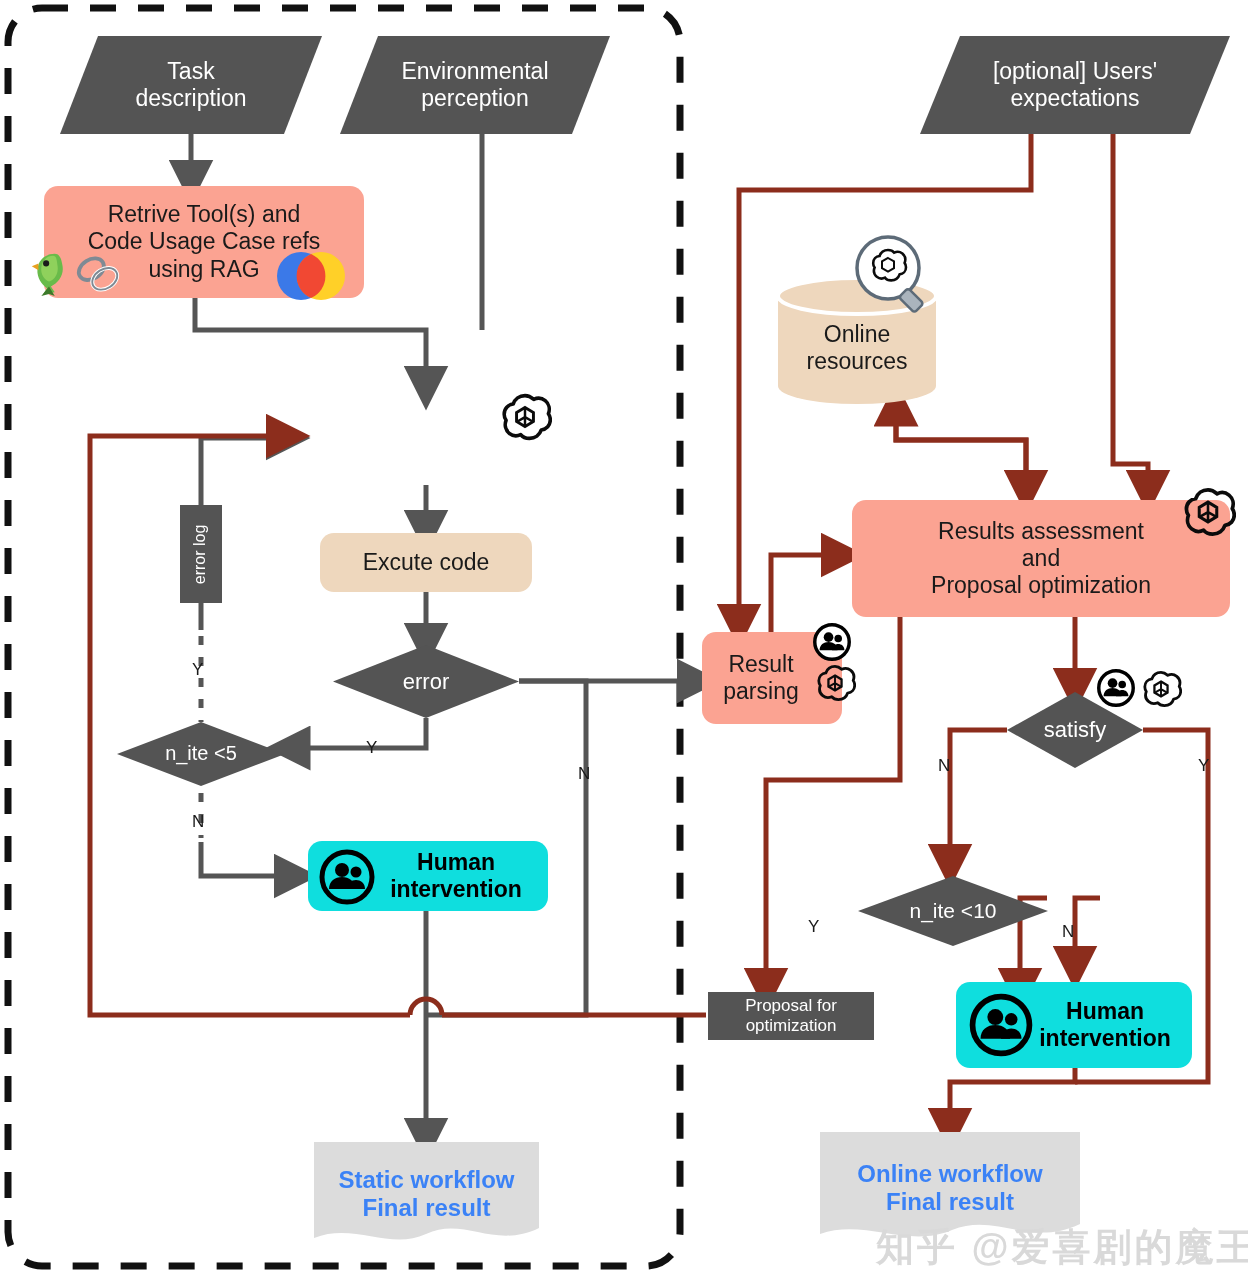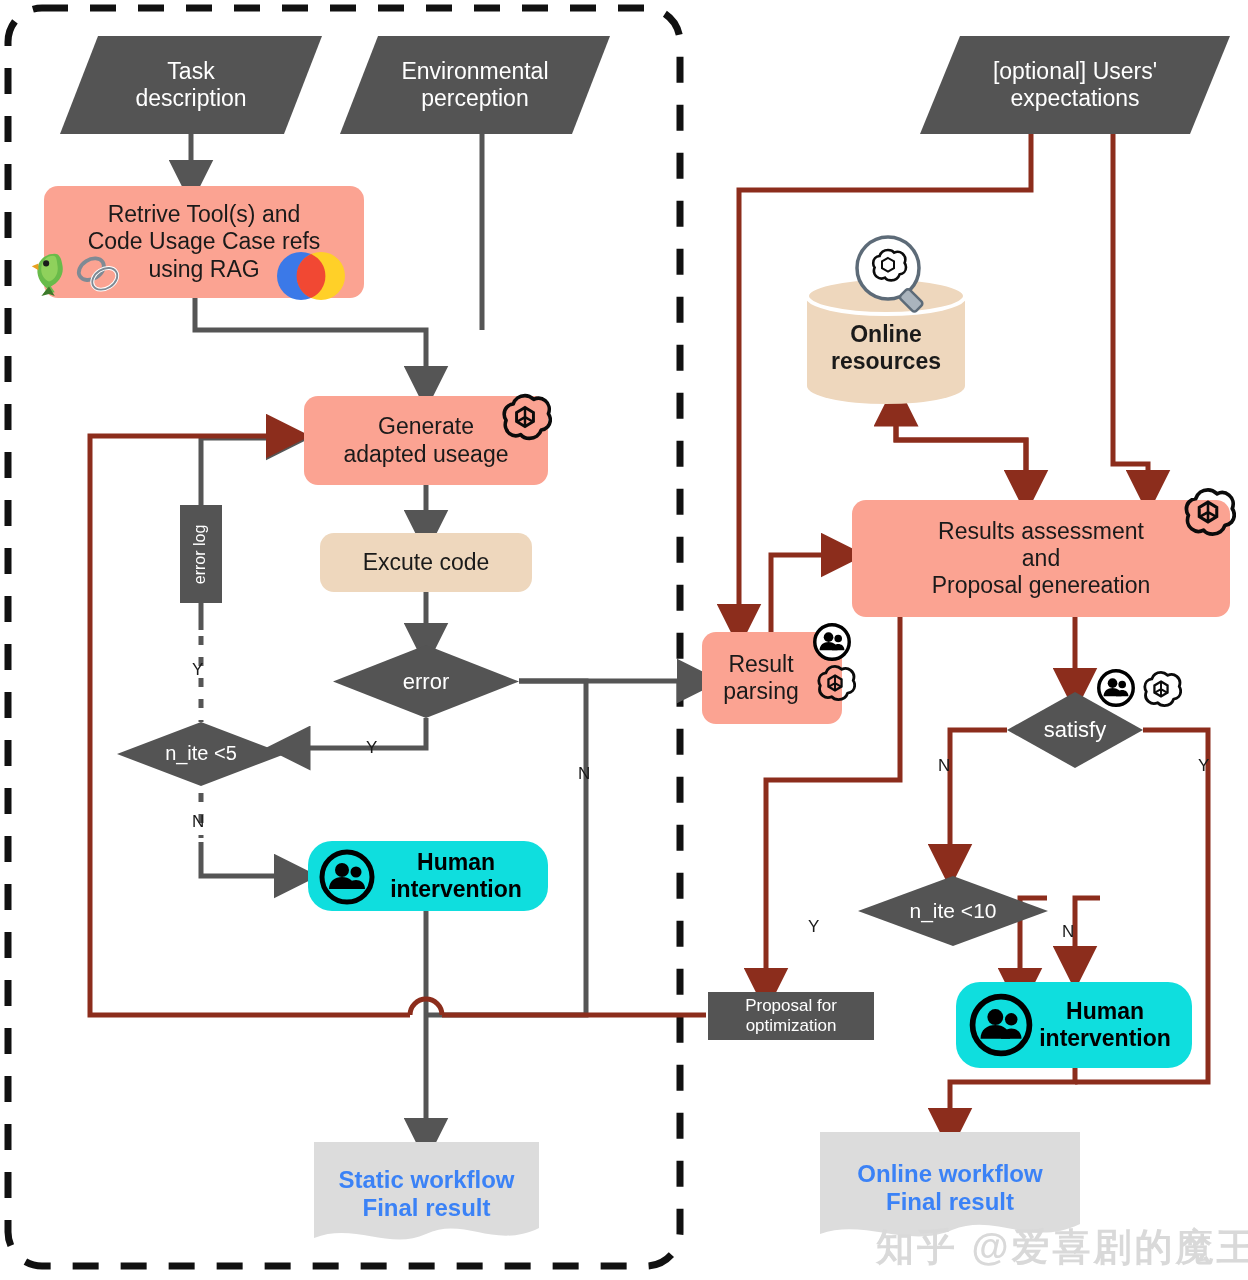--- a/index.html
+++ b/index.html
@@ -7,21 +7,21 @@
   #stage{position:relative;width:1248px;height:1280px;background:#fff;overflow:hidden;}
   #stage svg.layer{position:absolute;left:0;top:0;width:1248px;height:1280px;pointer-events:none;}
   .node{position:absolute;box-sizing:border-box;display:flex;align-items:center;justify-content:center;text-align:center;}
   .node .lbl{white-space:pre-line;line-height:1.18;}
 
   
   .io-par{background:#545454;color:#fff;font-size:23px;}
   .io-par .lbl{position:relative;z-index:2;}
   .proc-red{background:#fba392;color:#1a1a1a;border-radius:14px;font-size:23px;}
   .proc-tan{background:#eed7bd;color:#1a1a1a;border-radius:14px;font-size:23px;}
-  .proc-cyan{background:#0fdede;color:#000;border-radius:24px;font-size:23px;font-weight:bold;}
+  .proc-cyan{background:#0fdede;color:#000;border-radius:14px;font-size:23px;font-weight:bold;}
   .dec{color:#fff;font-size:22px;}
   .smallbox{background:#545454;color:#fff;font-size:16px;}
   .doc{background:#dcdcdc;color:#3b82f6;font-size:24px;font-weight:bold;text-align:center;}
   .cyl{color:#1a1a1a;font-size:23px;}
 
   .edgelabel{position:absolute;font-size:17px;color:#1a1a1a;}
   .icon-badge{position:absolute;}
   .watermark{position:absolute;color:#d9d9d9;font-size:38px;font-weight:bold;letter-spacing:3px;white-space:nowrap;}
 </style>
 </head>
@@ -153,24 +153,20 @@
   </div>
 
   <div class="icon-badge" style="left:276px;top:250px;width:70px;height:52px;">
     <svg viewBox="0 0 70 52" width="70" height="52">
       <circle cx="25" cy="26" r="24" fill="#3b79e8"></circle>
       <circle cx="45" cy="26" r="24" fill="#ffd028"></circle>
       <path d="M35 4 A24 24 0 0 1 35 48 A24 24 0 0 1 35 4Z" fill="#f14833"></path>
     </svg>
   </div>
 
-  <div class="node proc-red" style="left:304px;top:396px;width:244px;height:89px;">
-    <span class="lbl">Generate
-adapted useage</span>
-  </div>
   <div class="icon-badge" style="left:498px;top:390px;width:54px;height:54px;">
     <svg viewBox="0 0 48 48" width="54" height="54">
       <path d="M24 5c-5 0-9 3-10.5 7.5C9 13 5.5 16.5 5.5 21.5c0 2 .6 3.9 1.7 5.4C5.6 31 6.6 35.7 10 38.5c3 2.4 7 2.7 10.2 1.1C22 42 25 43 28 43c5 0 9-3 10.5-7.5 4.5-.5 8-4 8-9 0-2-.6-3.9-1.7-5.4 1.6-4.1.6-8.8-2.8-11.6-3-2.4-7-2.7-10.2-1.1C30 6.8 27 5 24 5Z" fill="none" stroke="#0b0b0b" stroke-width="3.2" stroke-linejoin="round"></path>
       <path d="M24 15.5 31.5 20v8L24 32.5 16.5 28v-8L24 15.5Z" fill="none" stroke="#0b0b0b" stroke-width="2.6"></path>
       <path d="M24 15.5v8.6l7.5 4.3M24 24.1l-7.5 4.3M24 24.1V32.5" fill="none" stroke="#0b0b0b" stroke-width="2.2"></path>
     </svg>
   </div>
 
   <div class="node proc-tan" style="left:320px;top:533px;width:212px;height:59px;">
     <span class="lbl">Excute code</span>
@@ -209,41 +205,41 @@
   </div>
 
   <div class="node doc" style="left:314px;top:1142px;width:225px;height:104px;background:transparent;">
     <svg style="position:absolute;left:0;top:0;width:225px;height:104px;">
       <path d="M0,0 H225 V86 C180,108 150,74 112,92 C76,109 40,80 0,96 Z" fill="#dcdcdc"></path>
     </svg>
     <span class="lbl" style="position:relative;z-index:2;">Static workflow
 Final result</span>
   </div>
 
-  <div class="node cyl" style="left:807px;top:278px;width:158px;height:126px;background:transparent;font-weight:bold;">
+  <div class="node cyl" style="left:778px;top:278px;width:158px;height:126px;background:transparent;">
     <svg style="position:absolute;left:0;top:0;width:158px;height:126px;">
       <path d="M0,18 A79,18 0 0 1 158,18 V108 A79,18 0 0 1 0,108 Z" fill="#eed7bd"></path>
       <ellipse cx="79" cy="18" rx="79" ry="18" fill="#eed7bd" stroke="#ffffff" stroke-width="4"></ellipse>
     </svg>
     <span class="lbl" style="position:relative;z-index:2;margin-top:14px;">Online
 resources</span>
   </div>
   <div class="icon-badge" style="left:850px;top:232px;width:86px;height:86px;">
     <svg viewBox="0 0 86 86" width="86" height="86">
       <circle cx="38" cy="36" r="31" fill="#ffffff" stroke="#5d6b78" stroke-width="3.5"></circle>
       <rect x="58" y="56" width="22" height="13" rx="3" transform="rotate(45 58 56)" fill="#aab4bd" stroke="#5d6b78" stroke-width="2.5"></rect>
       <path d="M38 18c-4 0-7.2 2.4-8.4 6C26 24.4 23.2 27.2 23.2 31.2c0 1.6.5 3.1 1.4 4.3-1.3 3.3-.5 7 2.2 9.3 2.4 1.9 5.6 2.2 8.2.9 1.4 1.9 3.8 2.7 6.2 2.7 4 0 7.2-2.4 8.4-6 3.6-.4 6.4-3.2 6.4-7.2 0-1.6-.5-3.1-1.4-4.3 1.3-3.3.5-7-2.2-9.3-2.4-1.9-5.6-2.2-8.2-.9-1.4-1.9-3.8-2.7-6.2-2.7Z" fill="none" stroke="#0b0b0b" stroke-width="2.6"></path>
       <path d="M38 26 44 29.4v6.8L38 39.6 32 36.2v-6.8L38 26Z" fill="none" stroke="#0b0b0b" stroke-width="2"></path>
     </svg>
   </div>
 
   <div class="node proc-red" style="left:852px;top:500px;width:378px;height:117px;">
     <span class="lbl">Results assessment
 and
-Proposal genereation</span>
+Proposal optimization</span>
   </div>
   <div class="icon-badge" style="left:1180px;top:484px;width:56px;height:56px;">
     <svg viewBox="0 0 48 48" width="56" height="56">
       <path d="M24 5c-5 0-9 3-10.5 7.5C9 13 5.5 16.5 5.5 21.5c0 2 .6 3.9 1.7 5.4C5.6 31 6.6 35.7 10 38.5c3 2.4 7 2.7 10.2 1.1C22 42 25 43 28 43c5 0 9-3 10.5-7.5 4.5-.5 8-4 8-9 0-2-.6-3.9-1.7-5.4 1.6-4.1.6-8.8-2.8-11.6-3-2.4-7-2.7-10.2-1.1C30 6.8 27 5 24 5Z" fill="none" stroke="#0b0b0b" stroke-width="3.2" stroke-linejoin="round"></path>
       <path d="M24 15.5 31.5 20v8L24 32.5 16.5 28v-8L24 15.5Z" fill="none" stroke="#0b0b0b" stroke-width="2.6"></path>
       <path d="M24 15.5v8.6l7.5 4.3M24 24.1l-7.5 4.3M24 24.1V32.5" fill="none" stroke="#0b0b0b" stroke-width="2.2"></path>
     </svg>
   </div>
 
   <div class="node proc-red" style="left:702px;top:632px;width:140px;height:92px;">

